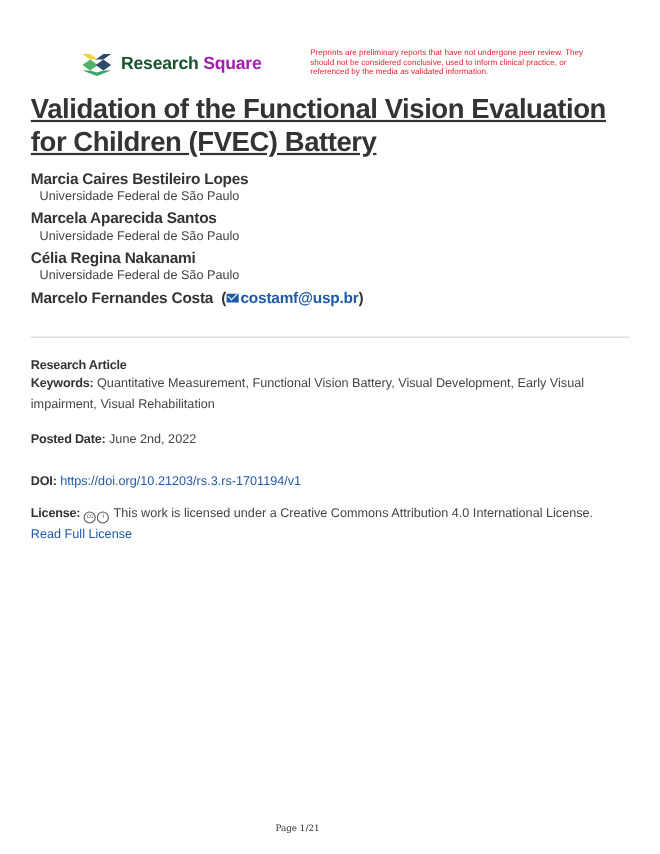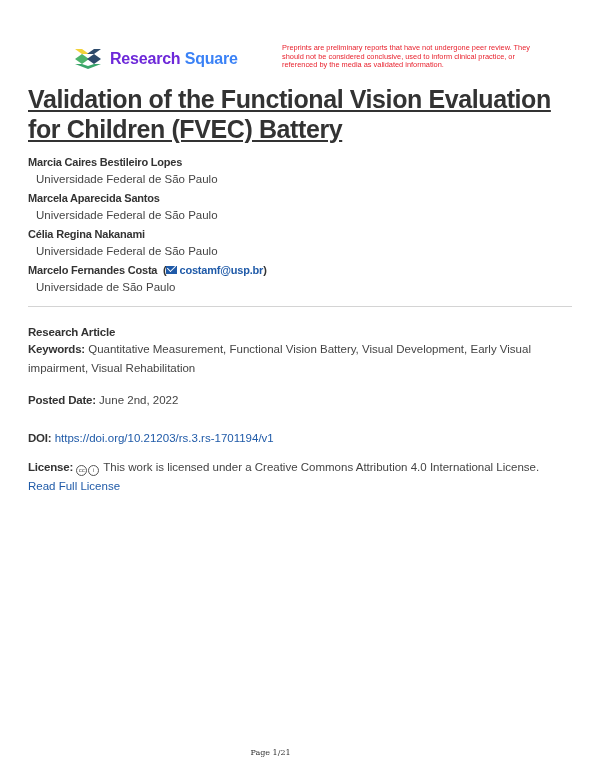--- a/index.html
+++ b/index.html
@@ -1,25 +1,25 @@
 <!DOCTYPE html>
 <html><head>
 <meta charset="utf-8">
 <style>
   html, body { margin: 0; padding: 0; background: #ffffff; }
   body { width: 600px; height: 776px; position: relative; overflow: hidden; font-family: "Liberation Sans", sans-serif; color: #333; }
   .logo { position: absolute; left: 73px; top: 47px; display: flex; align-items: center; }
   .logo svg { width: 30px; height: 24px; }
   .logo-text { margin-left: 7px; font-size: 16px; font-weight: bold; letter-spacing: -0.2px; }
-  .logo-text .r { color: #6d28d9; }
-  .logo-text .s { color: #3b82f6; }
+  .logo-text .r { color: #14532d; }
+  .logo-text .s { color: #a21caf; }
   .disclaimer { position: absolute; left: 282px; top: 44px; width: 270px; font-size: 7.4px; line-height: 8.6px; color: #e8222e; }
   .title { position: absolute; left: 28px; top: 84px; width: 540px; font-size: 25px; line-height: 30px; font-weight: bold; color: #333; letter-spacing: -0.4px; text-decoration: underline; }
   .authors { position: absolute; left: 28px; top: 154px; width: 540px; }
-  .author-name { font-size: 11px; font-weight: bold; color: #333; height: 17px; line-height: 17px; letter-spacing: -0.2px; }
+  .author-name { font-size: 14px; font-weight: bold; color: #333; height: 17px; line-height: 17px; letter-spacing: -0.2px; }
   .affil { font-size: 11.5px; color: #444; margin-left: 8px; height: 19px; line-height: 17px; }
   .email { color: #1f5aa8; font-weight: bold; }
   .mail-icon { display: inline-block; width: 11px; height: 8px; background: #1f5aa8; position: relative; vertical-align: 0px; margin-right: 2px; }
   .mail-icon::after { content: ""; position: absolute; left: 1px; top: 0; width: 7px; height: 4px; border-left: 1.5px solid #fff; border-bottom: 1.5px solid #fff; transform: translate(0.5px,-1px) rotate(-45deg); transform-origin: center; }
   .rule { position: absolute; left: 28px; top: 306px; width: 544px; height: 1px; background: #d4d4d4; }
   .meta { position: absolute; left: 28px; width: 545px; font-size: 11.5px; line-height: 19px; color: #444; }
   .meta b { color: #333; letter-spacing: -0.2px; }
   .link { color: #1f5aa8; }
   .cc { display: inline-block; width: 9px; height: 9px; border: 1px solid #555; border-radius: 50%; font-size: 6px; line-height: 9px; text-align: center; vertical-align: -1px; margin-right: 1px; color: #555; }
   .footer { position: absolute; left: 0; width: 541px; top: 748px; text-align: center; font-family: "DejaVu Serif", serif; font-size: 8px; color: #333; }
@@ -53,21 +53,20 @@
   </div>
   <div>
     <div class="author-name">Célia Regina Nakanami</div>
     <div class="affil">Universidade Federal de São Paulo</div>
   </div>
   <div>
     <div class="author-name">
       <span>Marcelo Fernandes Costa</span>
       &nbsp;(<span class="mail-icon"></span><a class="email">costamf@usp.br</a>)
     </div>
-    <div class="affil">Universidade de São Paulo</div>
   </div>
 </div>
 
 <div class="rule"></div>
 
 <div class="meta" style="top:323px;"><b>Research Article</b></div>
 
 <div class="meta" style="top:340px;">
   <b>Keywords:</b>
   <span>Quantitative Measurement, Functional Vision Battery, Visual Development, Early Visual impairment, Visual Rehabilitation</span>

